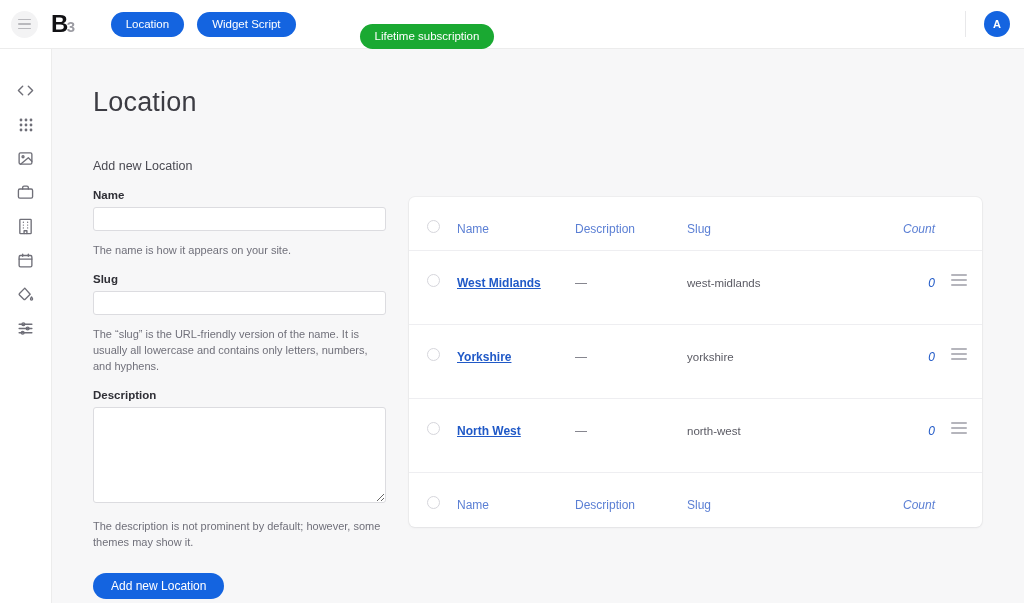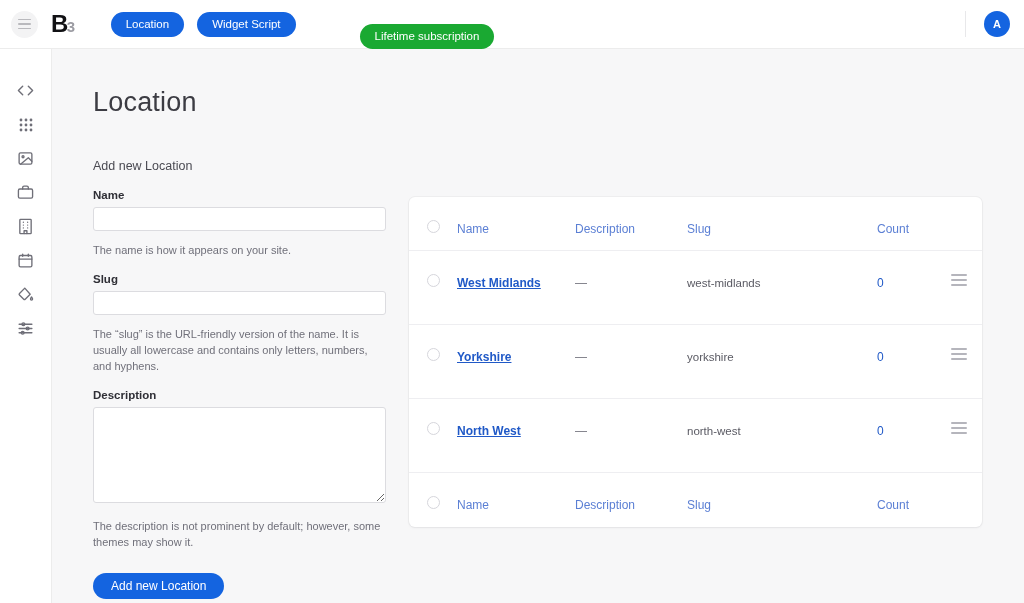--- a/index.html
+++ b/index.html
@@ -165,21 +165,21 @@
 
   .c-check { width: 48px; display:flex; justify-content:center; padding-top: 1px; }
   .radio {
     width: 13px; height: 13px; border-radius: 50%;
     border: 1px solid #d6d6dc; background: #fff; cursor: pointer;
     display:block;
   }
   .c-name  { width: 118px; }
   .c-desc  { width: 112px; }
   .c-slug  { width: 190px; }
-  .c-count { width: 58px; text-align: left; }
+  .c-count { width: 58px; text-align: right; font-style: italic; }
   .c-menu  { flex: 1 1 auto; display:flex; justify-content:center; padding-top:1px; }
 
   .th {
     font-size: 12px; color: #5b7fd4; font-weight: 400; cursor: pointer;
   }
   .td-name {
     font-size: 12px; color: #2059c7; font-weight: 700; cursor: pointer; text-decoration: underline;
   }
   .td-desc { font-size: 12px; color: #767680; }
   .td-slug { font-size: 11.5px; color: #5a5a63; }

